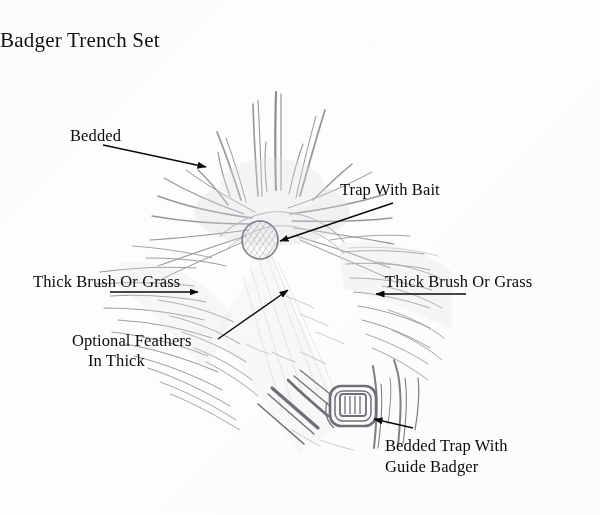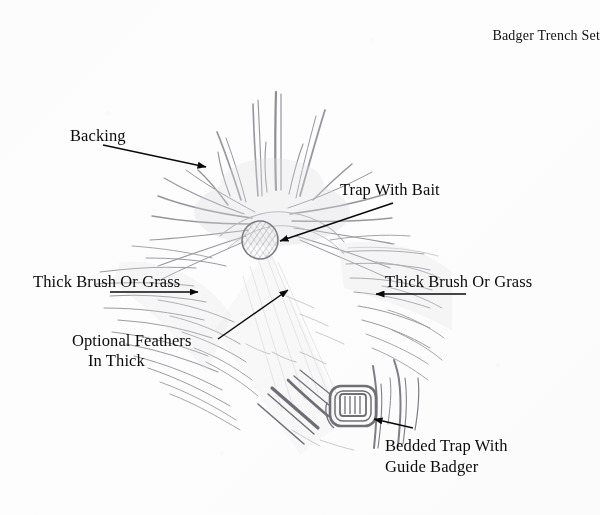--- a/index.html
+++ b/index.html
@@ -40,22 +40,22 @@
     font-size: 16.5px;
     line-height: 20px;
     white-space: pre;
     letter-spacing: 0.1px;
   }
   #page-title {
     position: absolute;
     left: 0;
     top: 28px;
     width: 600px;
-    text-align: right;
-    font-size: 14px;
+    text-align: left;
+    font-size: 21px;
     color: #111;
     letter-spacing: 0.2px;
   }
   #annotation-layer {
     position: absolute;
     left: 0; top: 0;
     width: 600px; height: 515px;
     pointer-events: none;
   }
 </style>
@@ -237,21 +237,21 @@
       <line x1="393" y1="203" x2="280" y2="241"></line>
       <line x1="110" y1="292" x2="198" y2="292"></line>
       <line x1="466" y1="294" x2="376" y2="294"></line>
       <line x1="218" y1="339" x2="288" y2="290"></line>
       <line x1="413" y1="428" x2="374" y2="419"></line>
     </g>
   </svg>
 
   <div id="page-title">Badger Trench Set</div>
 
-  <div class="label" style="left:70px;  top:126px;">Backing</div>
+  <div class="label" style="left:70px;  top:126px;">Bedded</div>
 
   <div class="label" style="left:340px; top:180px;">Trap With Bait</div>
 
   <div class="label" style="left:33px;  top:272px;">Thick Brush Or Grass</div>
 
   <div class="label" style="left:385px; top:272px;">Thick Brush Or Grass</div>
 
   <div class="label" style="left:72px;  top:331px;">Optional Feathers</div>
   <div class="label" style="left:88px;  top:351px;">In Thick</div>
 

